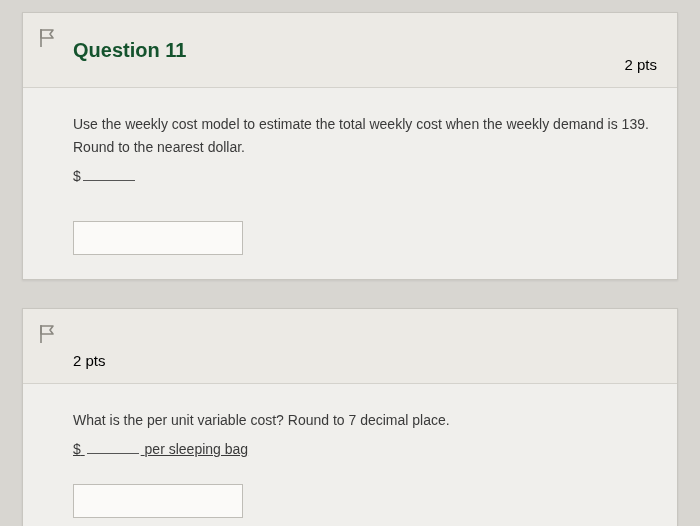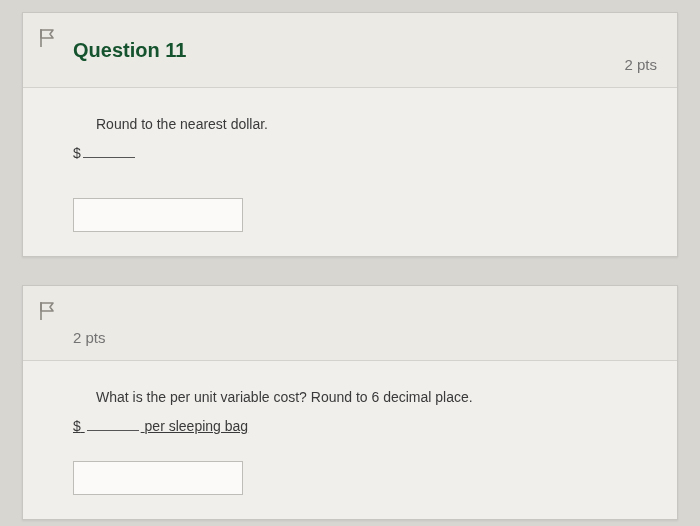--- a/index.html
+++ b/index.html
@@ -34,31 +34,31 @@
       height: 22px;
     }
     .flag-icon svg { display: block; }
     .q-title {
       font-weight: 700;
       font-size: 20px;
       color: #14532d;
     }
     .q-pts {
       font-size: 15px;
-      color: #737373;
+      color: #000000;
       margin-top: 29px;
     }
     .q-body {
       padding: 26px 26px 20px 50px;
       font-size: 14px;
       color: #3a3a3a;
       line-height: 1.5;
     }
     .prompt { margin-bottom: 2px; }
-    .prompt2 { margin-bottom: 8px; margin-left: 23px; }
+    .prompt2 { margin-bottom: 8px; }
     .blank-line {
       margin-top: 6px;
       font-size: 14px;
     }
     .blank-underline {
       display: inline-block;
       border-bottom: 1px solid #555;
       width: 52px;
       height: 1em;
       vertical-align: baseline;
@@ -86,20 +86,21 @@
     <span class="flag-icon">
       <svg width="20" height="22" viewBox="0 0 20 22">
         <path d="M4 2 L4 20" stroke="#8a8880" stroke-width="1.6" fill="none"></path>
         <path d="M4 3 L16 3 L13 7 L16 11 L4 11 Z" fill="none" stroke="#8a8880" stroke-width="1.6" stroke-linejoin="round"></path>
       </svg>
     </span>
     <span class="q-title">Question 11</span>
     <span class="q-pts">2 pts</span>
   </div>
   <div class="q-body">
+    <div class="prompt">Use the weekly cost model to estimate the total weekly cost when the weekly demand is 139.</div>
     <div class="prompt2">Round to the nearest dollar.</div>
     <div class="blank-line">
       <span>$</span><span class="blank-underline"></span>
     </div>
   </div>
   <div class="answer-area">
     <input type="text" class="answer-input" style="">
   </div>
 </div>
 
@@ -107,21 +108,21 @@
   <div class="q-header">
     <span class="flag-icon">
       <svg width="20" height="22" viewBox="0 0 20 22">
         <path d="M4 2 L4 20" stroke="#8a8880" stroke-width="1.6" fill="none"></path>
         <path d="M4 3 L16 3 L13 7 L16 11 L4 11 Z" fill="none" stroke="#8a8880" stroke-width="1.6" stroke-linejoin="round"></path>
       </svg>
     </span>
     <span class="q-pts">2 pts</span>
   </div>
   <div class="q-body q12-body">
-    <div class="prompt2">What is the per unit variable cost?  Round to 6 decimal place.</div>
+    <div class="prompt2">What is the per unit variable cost?  Round to 7 decimal place.</div>
     <div class="blank-line inline-row">
       <span>$</span>
       <span class="blank-underline"></span>
       <span>per sleeping bag</span>
     </div>
   </div>
   <div class="answer-area">
     <input type="text" class="answer-input" style="">
   </div>
 </div>

